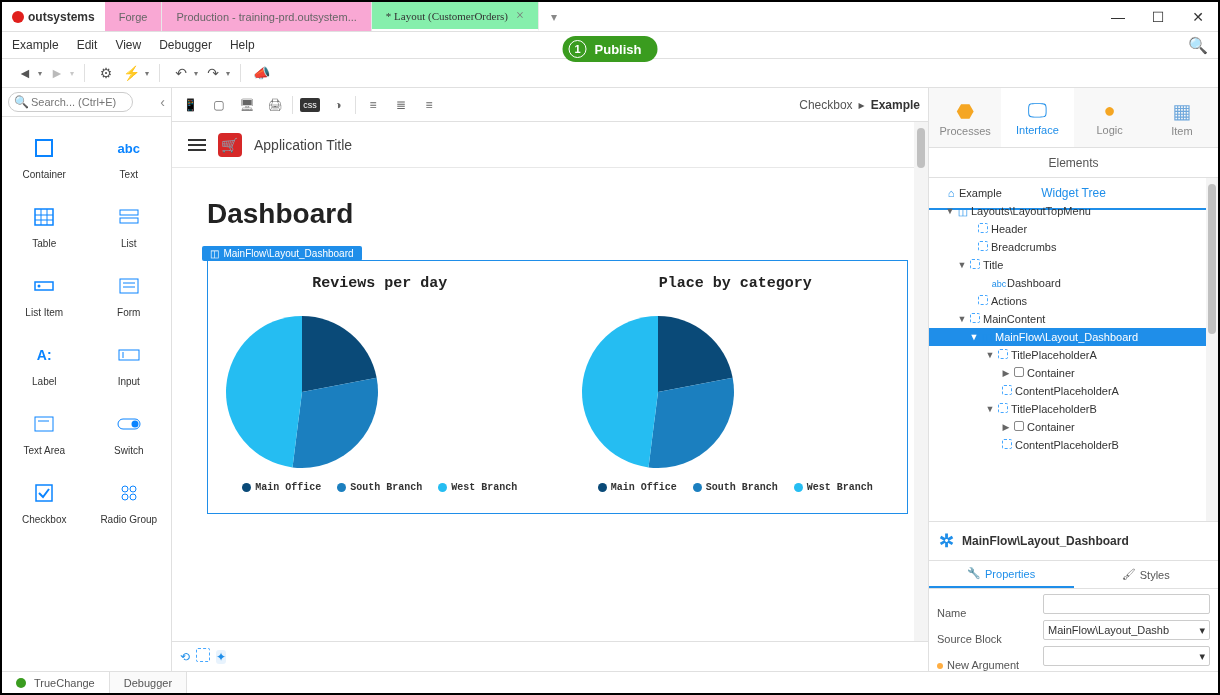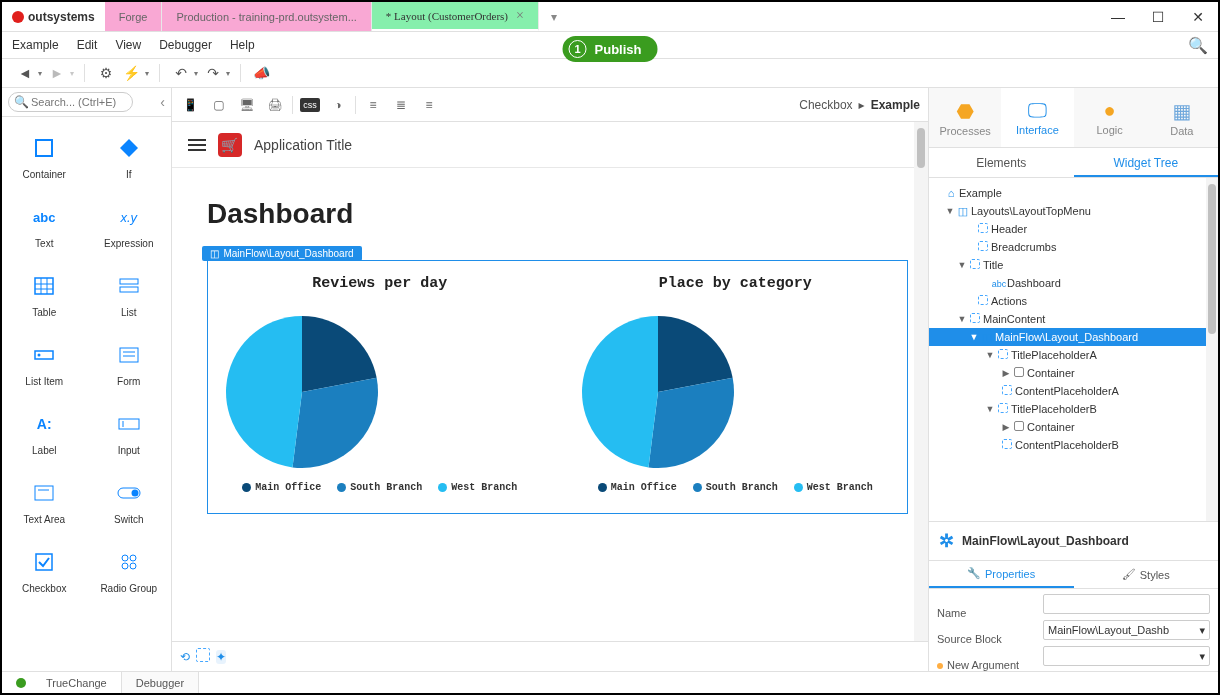--- a/index.html
+++ b/index.html
@@ -66,21 +66,21 @@
 .chart-body { background: #fff; padding: 10px 0 6px; }
 .legend { display: flex; justify-content: center; gap: 16px; margin-top: 10px; font-size: 10px; color: #333; font-weight: 600; }
 .legend .sw { width: 9px; height: 9px; border-radius: 50%; display: inline-block; margin-right: 4px; vertical-align: middle; }
 .view-bar { height: 30px; border-top: 1px solid #e0e0e0; display: flex; align-items: center; padding: 0 8px; gap: 6px; color: #1f8ee9; }
 
 .right { width: 290px; border-left: 1px solid #e0e0e0; display: flex; flex-direction: column; }
 .r-tabs { height: 60px; display: flex; background: #f8f8f8; border-bottom: 1px solid #e0e0e0; }
 .r-tab { flex: 1; display: flex; flex-direction: column; align-items: center; justify-content: center; font-size: 11px; color: #888; gap: 2px; }
 .r-tab.active { background: #fff; color: #1f8ee9; }
 .r-tab .r-ico { font-size: 20px; }
-.r-subtabs { height: 30px; display: flex; border-bottom: 1px solid #e0e0e0; }
+.r-subtabs { height: 30px; display: flex; border-bottom: 1px solid #e0e0e0; flex-direction: column; }
 .r-subtab { flex: 1; text-align: center; font-size: 12px; line-height: 30px; color: #555; }
 .r-subtab.active { color: #1f8ee9; border-bottom: 2px solid #1f8ee9; }
 .tree { flex: 1; overflow: auto; font-size: 11px; padding: 6px 0; position: relative; }
 .tree-scroll { position:absolute; right:0; top:0; bottom:0; width:12px; background:#f4f4f4; }
 .tree-scroll::before { content:""; position:absolute; top:6px; left:2px; width:8px; height:150px; background:#c0c0c0; border-radius:4px; }
 .tn { display: flex; align-items: center; height: 18px; padding-right: 12px; white-space: nowrap; }
 .tn .arr { width: 10px; text-align: center; color: #666; font-size: 9px; }
 .tn .ic { width: 16px; text-align: center; color: #1f8ee9; font-size: 11px; }
 .tn.sel { background: #1f8ee9; color: #fff; }
 .tn.sel .ic, .tn.sel .arr { color: #fff; }
@@ -91,21 +91,21 @@
 .props-tab.active { color: #1f8ee9; border-bottom: 2px solid #1f8ee9; }
 .props-body { padding: 2px 8px; }
 .prop-row { display: flex; align-items: center; height: 26px; font-size: 11px; gap: 6px; }
 .prop-row label { width: 100px; color: #555; margin-top: 18px; }
 .prop-row .inp { flex: 1; border: 1px solid #ccc; height: 20px; padding: 2px 4px; font-size: 11px; border-radius: 2px; }
 .prop-row .dd { flex: 1; border: 1px solid #ccc; height: 20px; display: flex; align-items: center; padding: 0 4px; justify-content: space-between; border-radius: 2px; }
 .dot-orange { width:6px; height:6px; border-radius:50%; background:#ffae42; display:inline-block; margin-right:4px;}
 
 
 .statusbar { height: 22px; border-top: 1px solid #e0e0e0; display: flex; align-items: stretch; font-size: 11px; }
-.sb-tab { padding: 0 14px; display: flex; align-items: center; border-right: 1px solid #e0e0e0; background: #fafafa; color: #555; gap: 20px; }
+.sb-tab { padding: 0 14px; display: flex; align-items: center; border-right: 1px solid #e0e0e0; background: #fafafa; color: #555; gap: 8px; }
 .sb-tab.active { background: #fff; }
 .ok { width: 10px; height: 10px; border-radius: 50%; background: #3a9c1f; display: inline-block; }
 
 svg { display: block; }
 .dashed-sq { width:14px; height:14px; border:1.5px dashed #45a7ff; border-radius:2px; display:inline-block; }
 .solid-sq { width:12px; height:12px; border:1.5px solid #888; border-radius:2px; display:inline-block; }
 </style>
 </head>
 <body>
 
@@ -184,37 +184,23 @@
         <div class="pal-item">
           <div class="iconbox">
             <svg width="22" height="22">
               <rect x="3" y="3" width="16" height="16" fill="none" stroke="#0a84ff" stroke-width="2"></rect>
             </svg>
           </div>
           <div>Container</div>
         </div>
         <div class="pal-item">
           <div class="iconbox">
-            <svg width="22" height="22">
-              <polygon points="11,2 20,11 11,20 2,11" fill="#0a84ff"></polygon>
-            </svg>
-          </div>
-          <div>If</div>
-        </div>
-        <div class="pal-item">
-          <div class="iconbox">
             <span class="blue" style="font-weight:600;font-size:13px">abc</span>
           </div>
           <div>Text</div>
-        </div>
-        <div class="pal-item">
-          <div class="iconbox">
-            <span class="blue" style="font-style:italic;font-size:13px">x.y</span>
-          </div>
-          <div>Expression</div>
         </div>
         <div class="pal-item">
           <div class="iconbox">
             <svg width="22" height="20">
               <rect x="2" y="2" width="18" height="16" fill="none" stroke="#0a84ff" stroke-width="1.5"></rect>
               <line x1="2" y1="8" x2="20" y2="8" stroke="#0a84ff"></line>
               <line x1="2" y1="13" x2="20" y2="13" stroke="#0a84ff"></line>
               <line x1="8" y1="2" x2="8" y2="18" stroke="#0a84ff"></line>
               <line x1="14" y1="2" x2="14" y2="18" stroke="#0a84ff"></line>
             </svg>
@@ -393,21 +379,21 @@
       <div class="r-tab active">
           <span class="r-ico">🖵</span>
           <span>Interface</span>
         </div>
       <div class="r-tab">
           <span class="r-ico" style="color:#f5a623">●</span>
           <span>Logic</span>
         </div>
       <div class="r-tab">
           <span class="r-ico" style="color:#6fa8dc">▦</span>
-          <span>Data</span>
+          <span>Item</span>
         </div>
     </div>
     <div class="r-subtabs">
       <div class="r-subtab">Elements</div>
       <div class="r-subtab active">Widget Tree</div>
     </div>
     <div class="tree" id="tree">
       <div class="tree-scroll"></div>
     <div class="tn" style="padding-left: 4px;">
           <span class="arr"></span>

